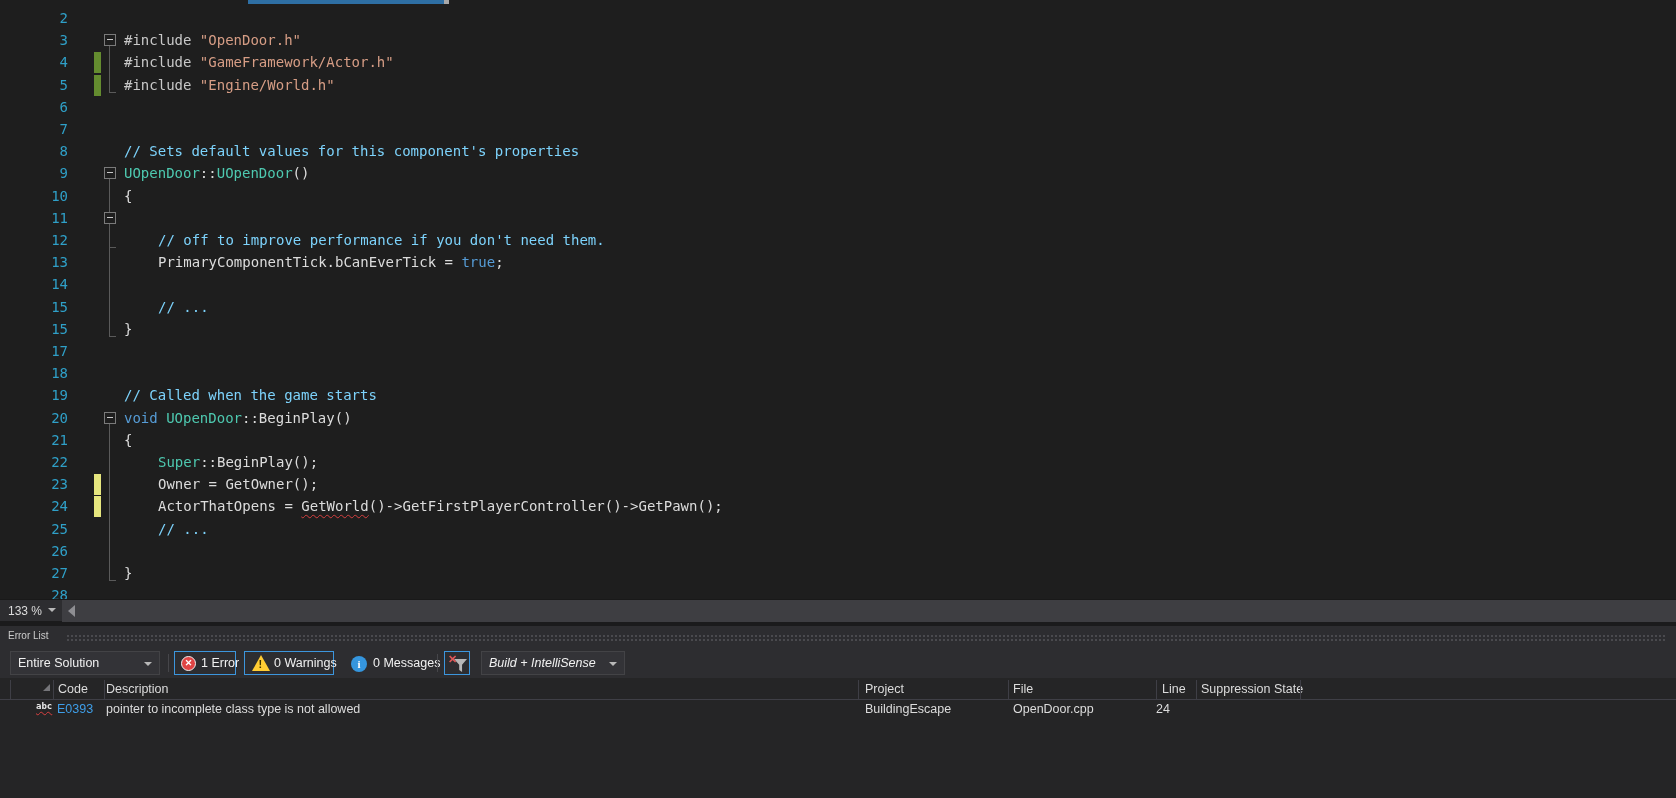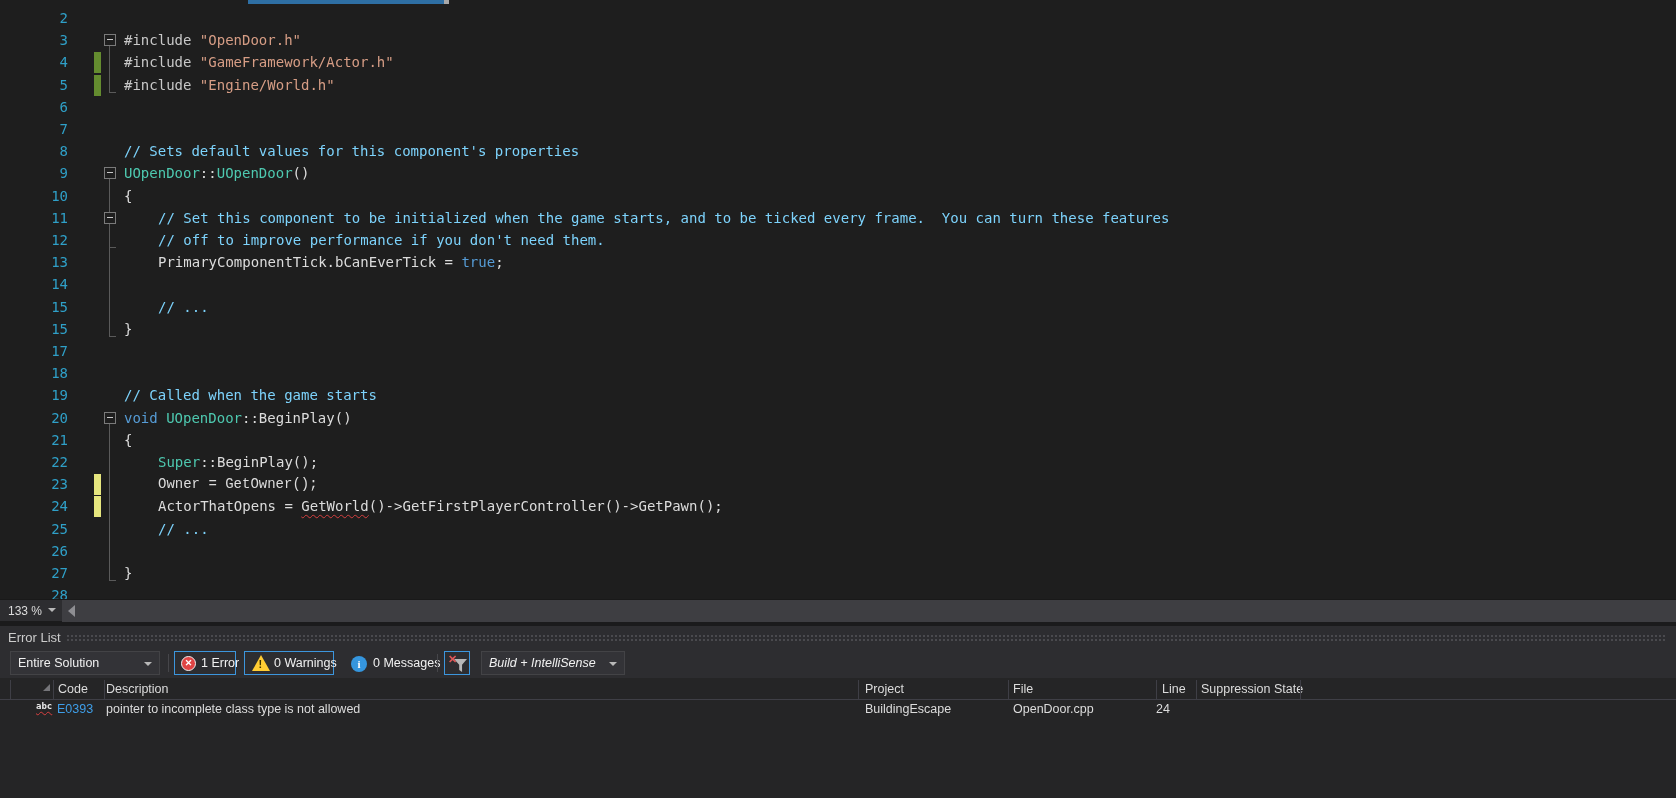--- a/index.html
+++ b/index.html
@@ -34,21 +34,21 @@
   #editor-strip{position:absolute;left:0;top:599px;width:1676px;height:22px;background:#2d2d30;border-top:1px solid #191919;}
   #zoom-control{position:absolute;left:0;top:0;width:62px;height:22px;color:#dcdcdc;font-size:12px;}
   #zoom-value{position:absolute;left:8px;top:4px;}
   #zoom-caret{position:absolute;right:6px;top:8px;width:0;height:0;border-left:4px solid transparent;border-right:4px solid transparent;border-top:4px solid #b8b8b8;}
   #hscrollbar{position:absolute;left:62px;top:0;width:1614px;height:22px;background:#3e3e42;}
   #hscroll-left-arrow{position:absolute;left:6px;top:5px;width:0;height:0;border-top:6px solid transparent;border-bottom:6px solid transparent;border-right:7px solid #8e8e92;}
 
   
   #error-panel{position:absolute;left:0;top:626px;width:1676px;height:172px;background:#252526;}
   #panel-title-row{position:absolute;left:0;top:0;width:1676px;height:22px;background:#2d2d30;}
-  #panel-title{position:absolute;left:8px;top:4px;color:#cccccc;font-size:13px;}
+  #panel-title{position:absolute;left:8px;top:4px;color:#cccccc;font-size:10px;}
   #panel-title-dots{position:absolute;left:66px;top:8px;width:1600px;height:7px;
       background-image:radial-gradient(circle,#4a4a4e 1px,transparent 1.2px);background-size:4px 4px;}
   #panel-toolbar{position:absolute;left:0;top:22px;width:1676px;height:30px;background:#2d2d30;}
   .combo{position:absolute;top:3px;height:24px;background:#333337;border:1px solid #434346;color:#f1f1f1;font-size:12.5px;}
   .combo-label{position:absolute;left:7px;top:4px;white-space:nowrap;}
   .combo-caret{position:absolute;right:7px;top:10px;width:0;height:0;border-left:4px solid transparent;border-right:4px solid transparent;border-top:4px solid #b8b8b8;}
   .tb-sep{position:absolute;top:6px;width:1px;height:18px;background:#46464a;}
   .tb-btn{position:absolute;top:3px;height:24px;border:1px solid transparent;color:#f1f1f1;font-size:12.5px;cursor:default;}
   .tb-btn.active{border-color:#3c96dd;}
   .tb-btn .lbl{position:absolute;top:4px;white-space:nowrap;}
@@ -85,33 +85,33 @@
     <div id="code-lines-layer">
         <div class="code-line" style="top: 7px;"><span class="lnum">2</span><span class="lcode" style="left: 124px;"></span></div>
         <div class="code-line" style="top: 29.2px;"><span class="lnum">3</span><span class="fold-box" style="top: 5px;"></span><span class="lcode" style="left: 124px;"><span class="seg-pre">#include </span><span class="seg-str">"OpenDoor.h"</span></span></div>
         <div class="code-line" style="top: 51.4px;"><span class="lnum">4</span><span class="change-bar bar-green" style="top: 1px; height: 21px;"></span><span class="lcode" style="left: 124px;"><span class="seg-pre">#include </span><span class="seg-str">"GameFramework/Actor.h"</span></span></div>
         <div class="code-line" style="top: 73.6px;"><span class="lnum">5</span><span class="change-bar bar-green" style="top: 1px; height: 21px;"></span><span class="lcode" style="left: 124px;"><span class="seg-pre">#include </span><span class="seg-str">"Engine/World.h"</span></span></div>
         <div class="code-line" style="top: 95.8px;"><span class="lnum">6</span><span class="lcode" style="left: 124px;"></span></div>
         <div class="code-line" style="top: 118px;"><span class="lnum">7</span><span class="lcode" style="left: 124px;"></span></div>
         <div class="code-line" style="top: 140.2px;"><span class="lnum">8</span><span class="lcode" style="left: 124px;"><span class="seg-com">// Sets default values for this component's properties</span></span></div>
         <div class="code-line" style="top: 162.4px;"><span class="lnum">9</span><span class="fold-box" style="top: 5px;"></span><span class="lcode" style="left: 124px;"><span class="seg-typ">UOpenDoor</span><span class="seg-pln">::</span><span class="seg-typ">UOpenDoor</span><span class="seg-pln">()</span></span></div>
         <div class="code-line" style="top: 184.6px;"><span class="lnum">10</span><span class="lcode" style="left: 124px;"><span class="seg-pln">{</span></span></div>
-        <div class="code-line" style="top: 206.8px;"><span class="lnum">11</span><span class="fold-box" style="top: 5px;"></span><span class="lcode" style="left: 158px;"><span class="seg-com">// Set this component to be initialized when the game starts, and to be ticked every frame.  You can turn these features</span></span></div>
+        <div class="code-line" style="top: 206.8px;"><span class="lnum">11</span><span class="fold-box" style="top: 5px;"></span></div>
         <div class="code-line" style="top: 229px;"><span class="lnum">12</span><span class="lcode" style="left: 158px;"><span class="seg-com">// off to improve performance if you don't need them.</span></span></div>
         <div class="code-line" style="top: 251.2px;"><span class="lnum">13</span><span class="lcode" style="left: 158px;"><span class="seg-pln">PrimaryComponentTick.bCanEverTick = </span><span class="seg-kw">true</span><span class="seg-pln">;</span></span></div>
         <div class="code-line" style="top: 273.4px;"><span class="lnum">14</span><span class="lcode" style="left: 124px;"></span></div>
         <div class="code-line" style="top: 295.6px;"><span class="lnum">15</span><span class="lcode" style="left: 158px;"><span class="seg-com">// ...</span></span></div>
         <div class="code-line" style="top: 317.8px;"><span class="lnum">15</span><span class="lcode" style="left: 124px;"><span class="seg-pln">}</span></span></div>
         <div class="code-line" style="top: 340px;"><span class="lnum">17</span><span class="lcode" style="left: 124px;"></span></div>
         <div class="code-line" style="top: 362.2px;"><span class="lnum">18</span><span class="lcode" style="left: 124px;"></span></div>
         <div class="code-line" style="top: 384.4px;"><span class="lnum">19</span><span class="lcode" style="left: 124px;"><span class="seg-com">// Called when the game starts</span></span></div>
         <div class="code-line" style="top: 406.6px;"><span class="lnum">20</span><span class="fold-box" style="top: 5px;"></span><span class="lcode" style="left: 124px;"><span class="seg-kw">void </span><span class="seg-typ">UOpenDoor</span><span class="seg-pln">::BeginPlay()</span></span></div>
         <div class="code-line" style="top: 428.8px;"><span class="lnum">21</span><span class="lcode" style="left: 124px;"><span class="seg-pln">{</span></span></div>
         <div class="code-line" style="top: 451px; padding-left: 28px;"><span class="lnum">22</span><span class="lcode" style="left: 158px;"><span class="seg-typ">Super</span><span class="seg-pln">::BeginPlay();</span></span></div>
-        <div class="code-line" style="top: 473.2px;"><span class="lnum">23</span><span class="change-bar bar-yellow" style="top: 1px; height: 21px;"></span><span class="lcode" style="left: 158px; font-family: Liberation Mono, monospace;"><span class="seg-pln">Owner = GetOwner();</span></span></div>
+        <div class="code-line" style="top: 473.2px;"><span class="lnum">23</span><span class="change-bar bar-yellow" style="top: 1px; height: 21px;"></span><span class="lcode" style="left: 158px;"><span class="seg-pln">Owner = GetOwner();</span></span></div>
         <div class="code-line" style="top: 495.4px;"><span class="lnum">24</span><span class="change-bar bar-yellow" style="top: 1px; height: 21px;"></span><span class="lcode" style="left: 158px;"><span class="seg-pln">ActorThatOpens = </span><span class="seg-sqg">GetWorld</span><span class="seg-pln">()-&gt;GetFirstPlayerController()-&gt;GetPawn();</span></span></div>
         <div class="code-line" style="top: 517.6px;"><span class="lnum">25</span><span class="lcode" style="left: 158px;"><span class="seg-com">// ...</span></span></div>
         <div class="code-line" style="top: 539.8px;"><span class="lnum">26</span><span class="lcode" style="left: 124px;"></span></div>
         <div class="code-line" style="top: 562px;"><span class="lnum">27</span><span class="lcode" style="left: 124px;"><span class="seg-pln">}</span></span></div>
         <div class="code-line" style="top: 584.2px;"><span class="lnum">28</span><span class="lcode" style="left: 124px;"></span></div>
       </div>
     <div id="outline-layer">
         <div class="outline-line" style="top: 46.2px; height: 45.4px;"></div>
         <div class="outline-tick" style="top: 91.6px;"></div>
         <div class="outline-line" style="top: 179.4px; height: 156.4px;"></div>

